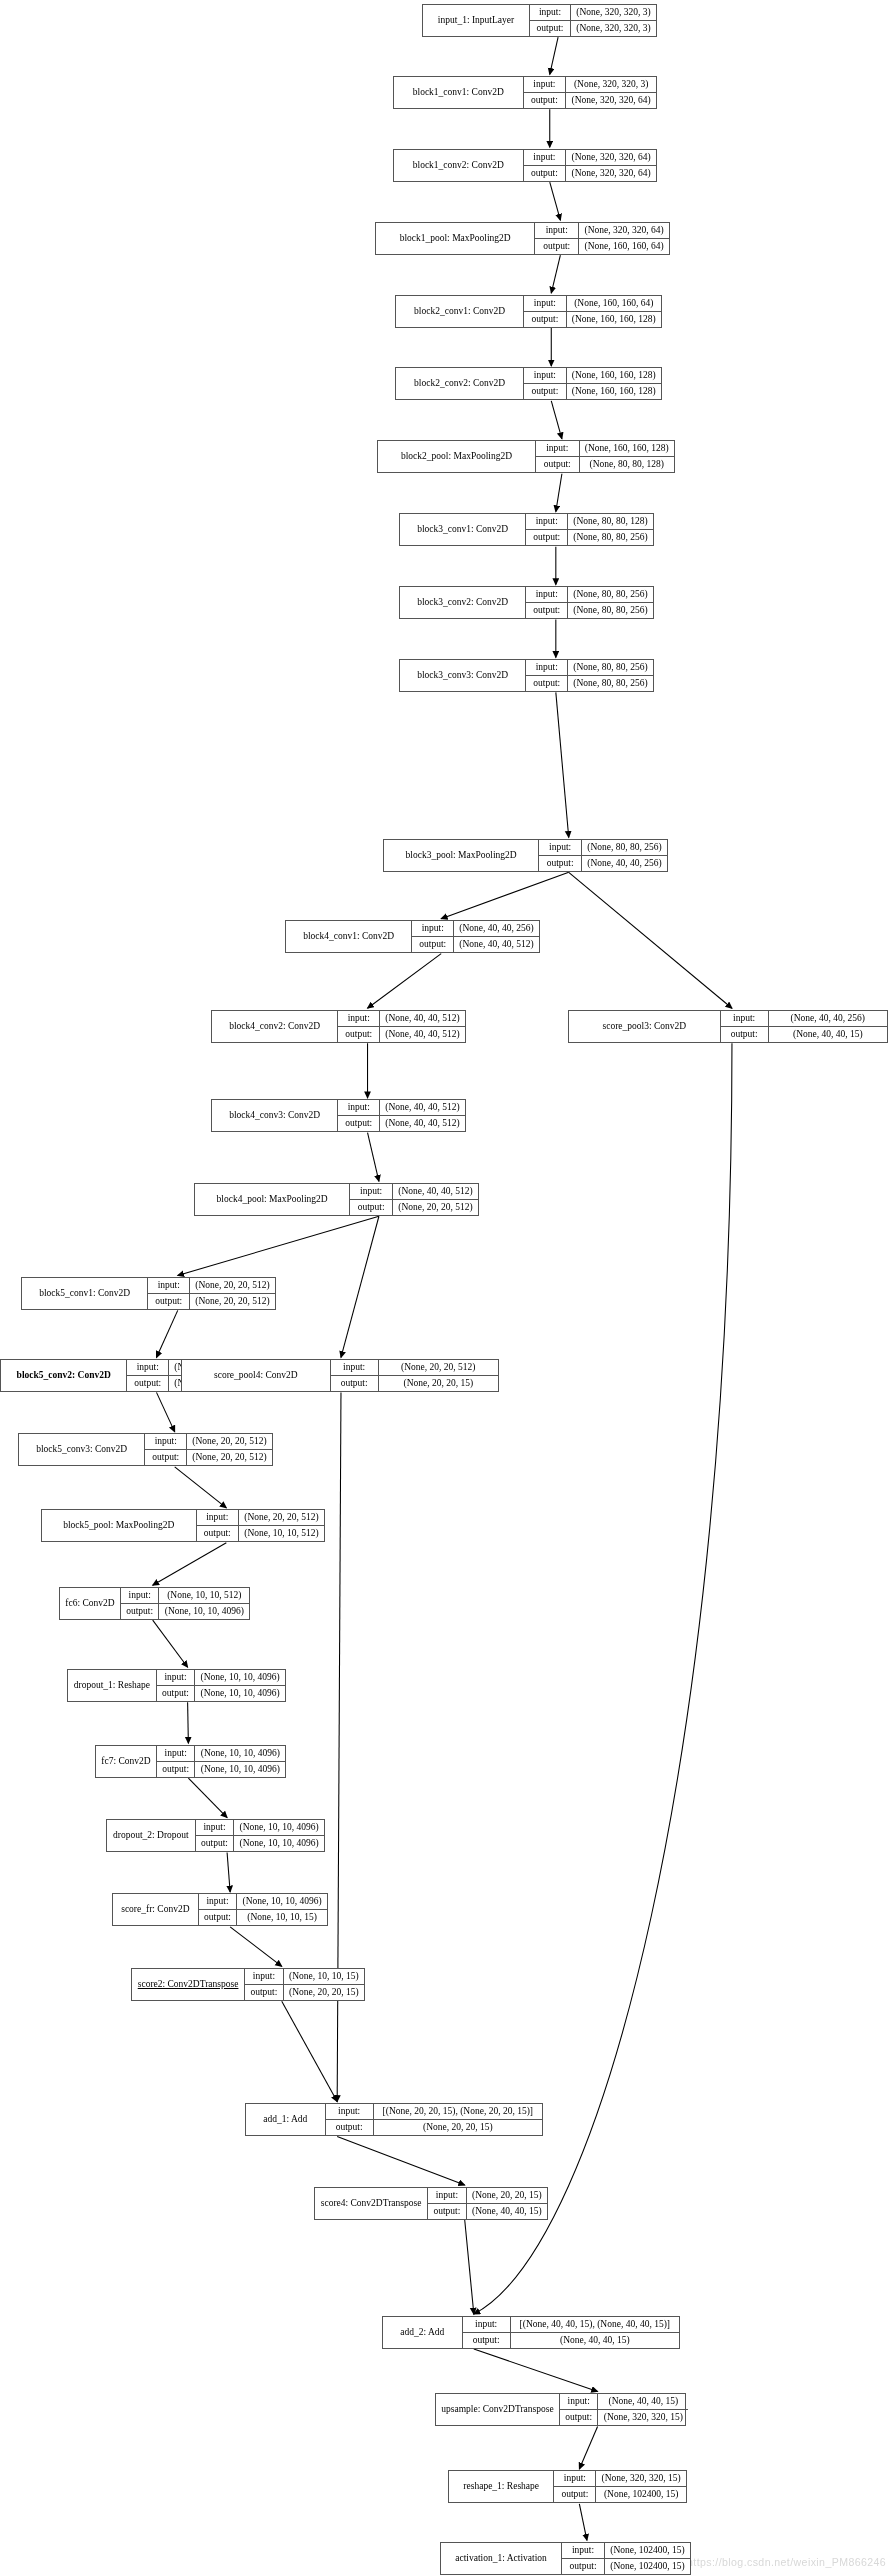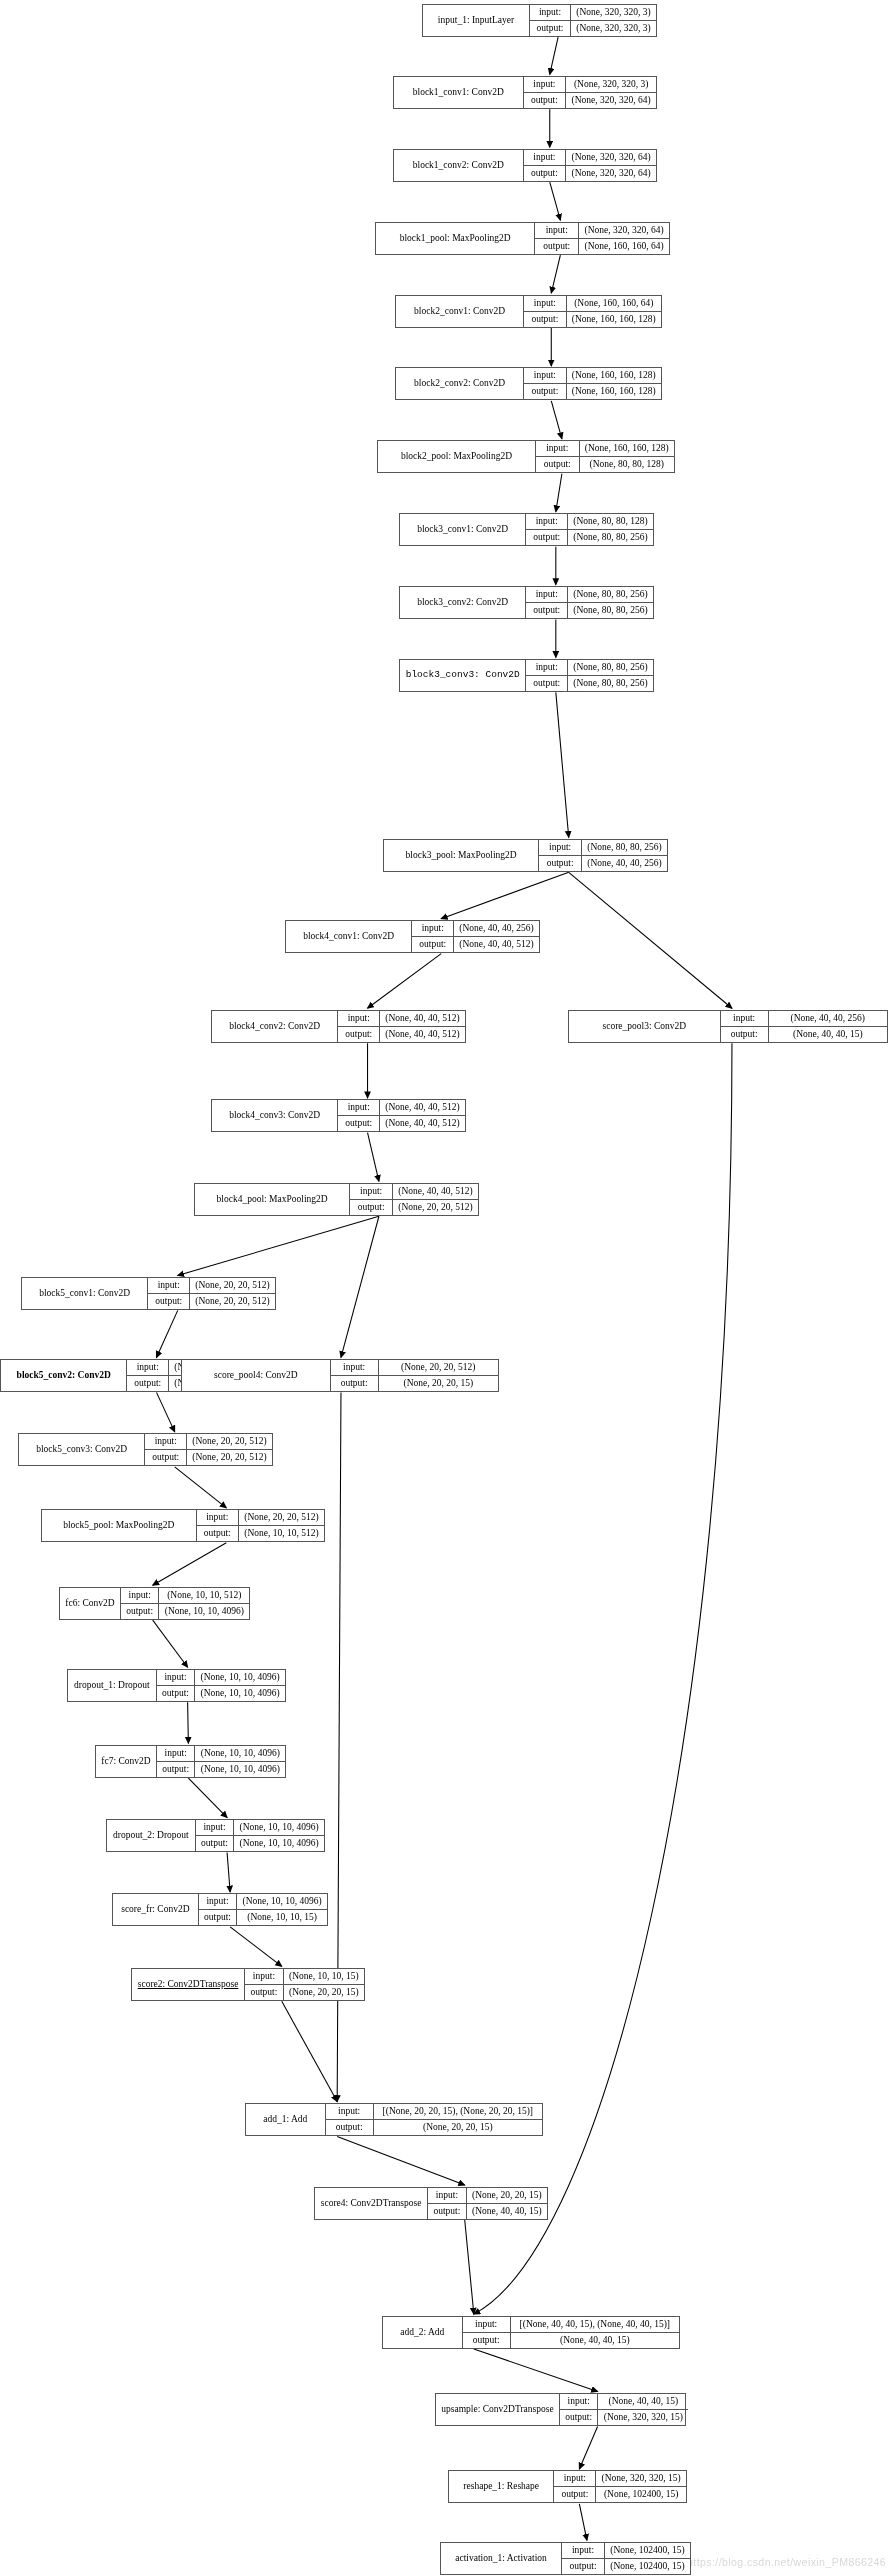--- a/index.html
+++ b/index.html
@@ -216,21 +216,21 @@
         <div class="io-col labels" style="width: 47px;">
           <div class="io-cell top">input:</div>
           <div class="io-cell">output:</div>
         </div>
         <div class="io-col shapes last" style="flex: 1 1 auto;">
           <div class="io-cell top">(None, 80, 80, 256)</div>
           <div class="io-cell">(None, 80, 80, 256)</div>
         </div>
       </div>
       <div class="node" style="left: 399px; top: 659px; width: 255px; height: 33px;">
-        <div class="node-name" style="width: 133px; font-family: Liberation Mono, monospace;">block3_conv3: Conv2D</div>
+        <div class="node-name" style="width: 133px;">block3_conv3: Conv2D</div>
         <div class="io-col labels" style="width: 47px;">
           <div class="io-cell top">input:</div>
           <div class="io-cell">output:</div>
         </div>
         <div class="io-col shapes last" style="flex: 1 1 auto;">
           <div class="io-cell top">(None, 80, 80, 256)</div>
           <div class="io-cell">(None, 80, 80, 256)</div>
         </div>
       </div>
       <div class="node" style="left: 383px; top: 839px; width: 285px; height: 33px;">
@@ -359,21 +359,21 @@
         <div class="io-col labels" style="width: 47px;">
           <div class="io-cell top">input:</div>
           <div class="io-cell">output:</div>
         </div>
         <div class="io-col shapes last" style="flex: 1 1 auto;">
           <div class="io-cell top">(None, 10, 10, 512)</div>
           <div class="io-cell">(None, 10, 10, 4096)</div>
         </div>
       </div>
       <div class="node" style="left: 67px; top: 1669px; width: 219px; height: 33px;">
-        <div class="node-name" style="width: 97px;">dropout_1: Dropout</div>
+        <div class="node-name" style="width: 97px;">dropout_1: Reshape</div>
         <div class="io-col labels" style="width: 47px;">
           <div class="io-cell top">input:</div>
           <div class="io-cell">output:</div>
         </div>
         <div class="io-col shapes last" style="flex: 1 1 auto;">
           <div class="io-cell top">(None, 10, 10, 4096)</div>
           <div class="io-cell">(None, 10, 10, 4096)</div>
         </div>
       </div>
       <div class="node" style="left: 95px; top: 1745px; width: 191px; height: 33px;">

